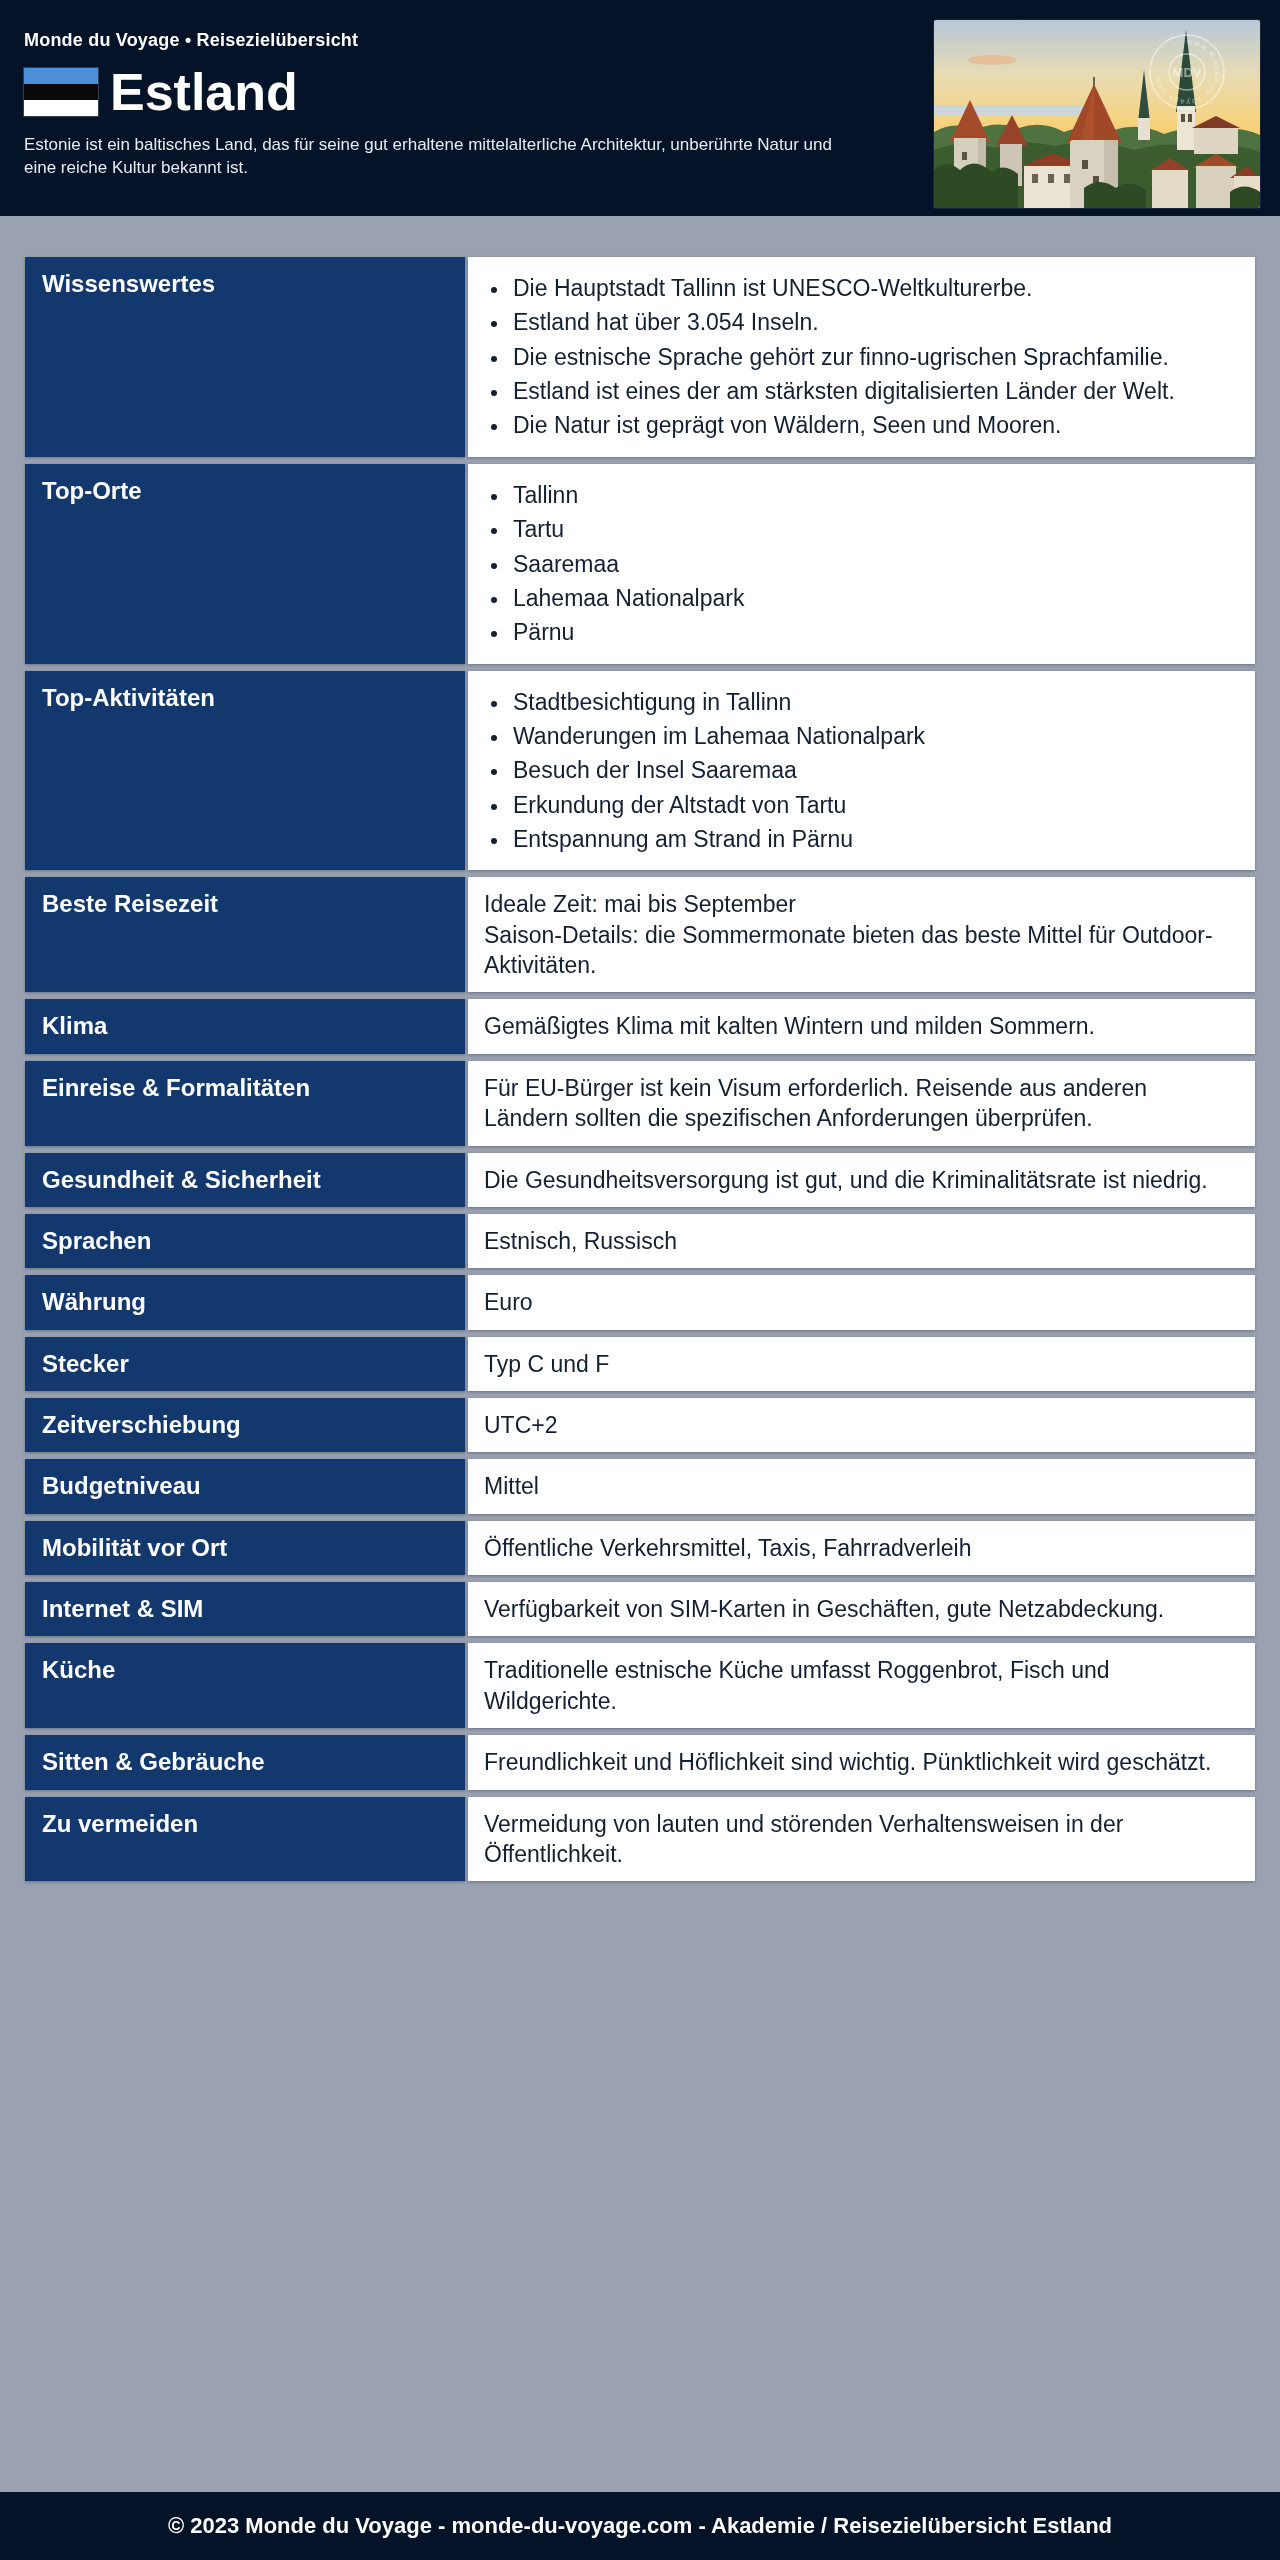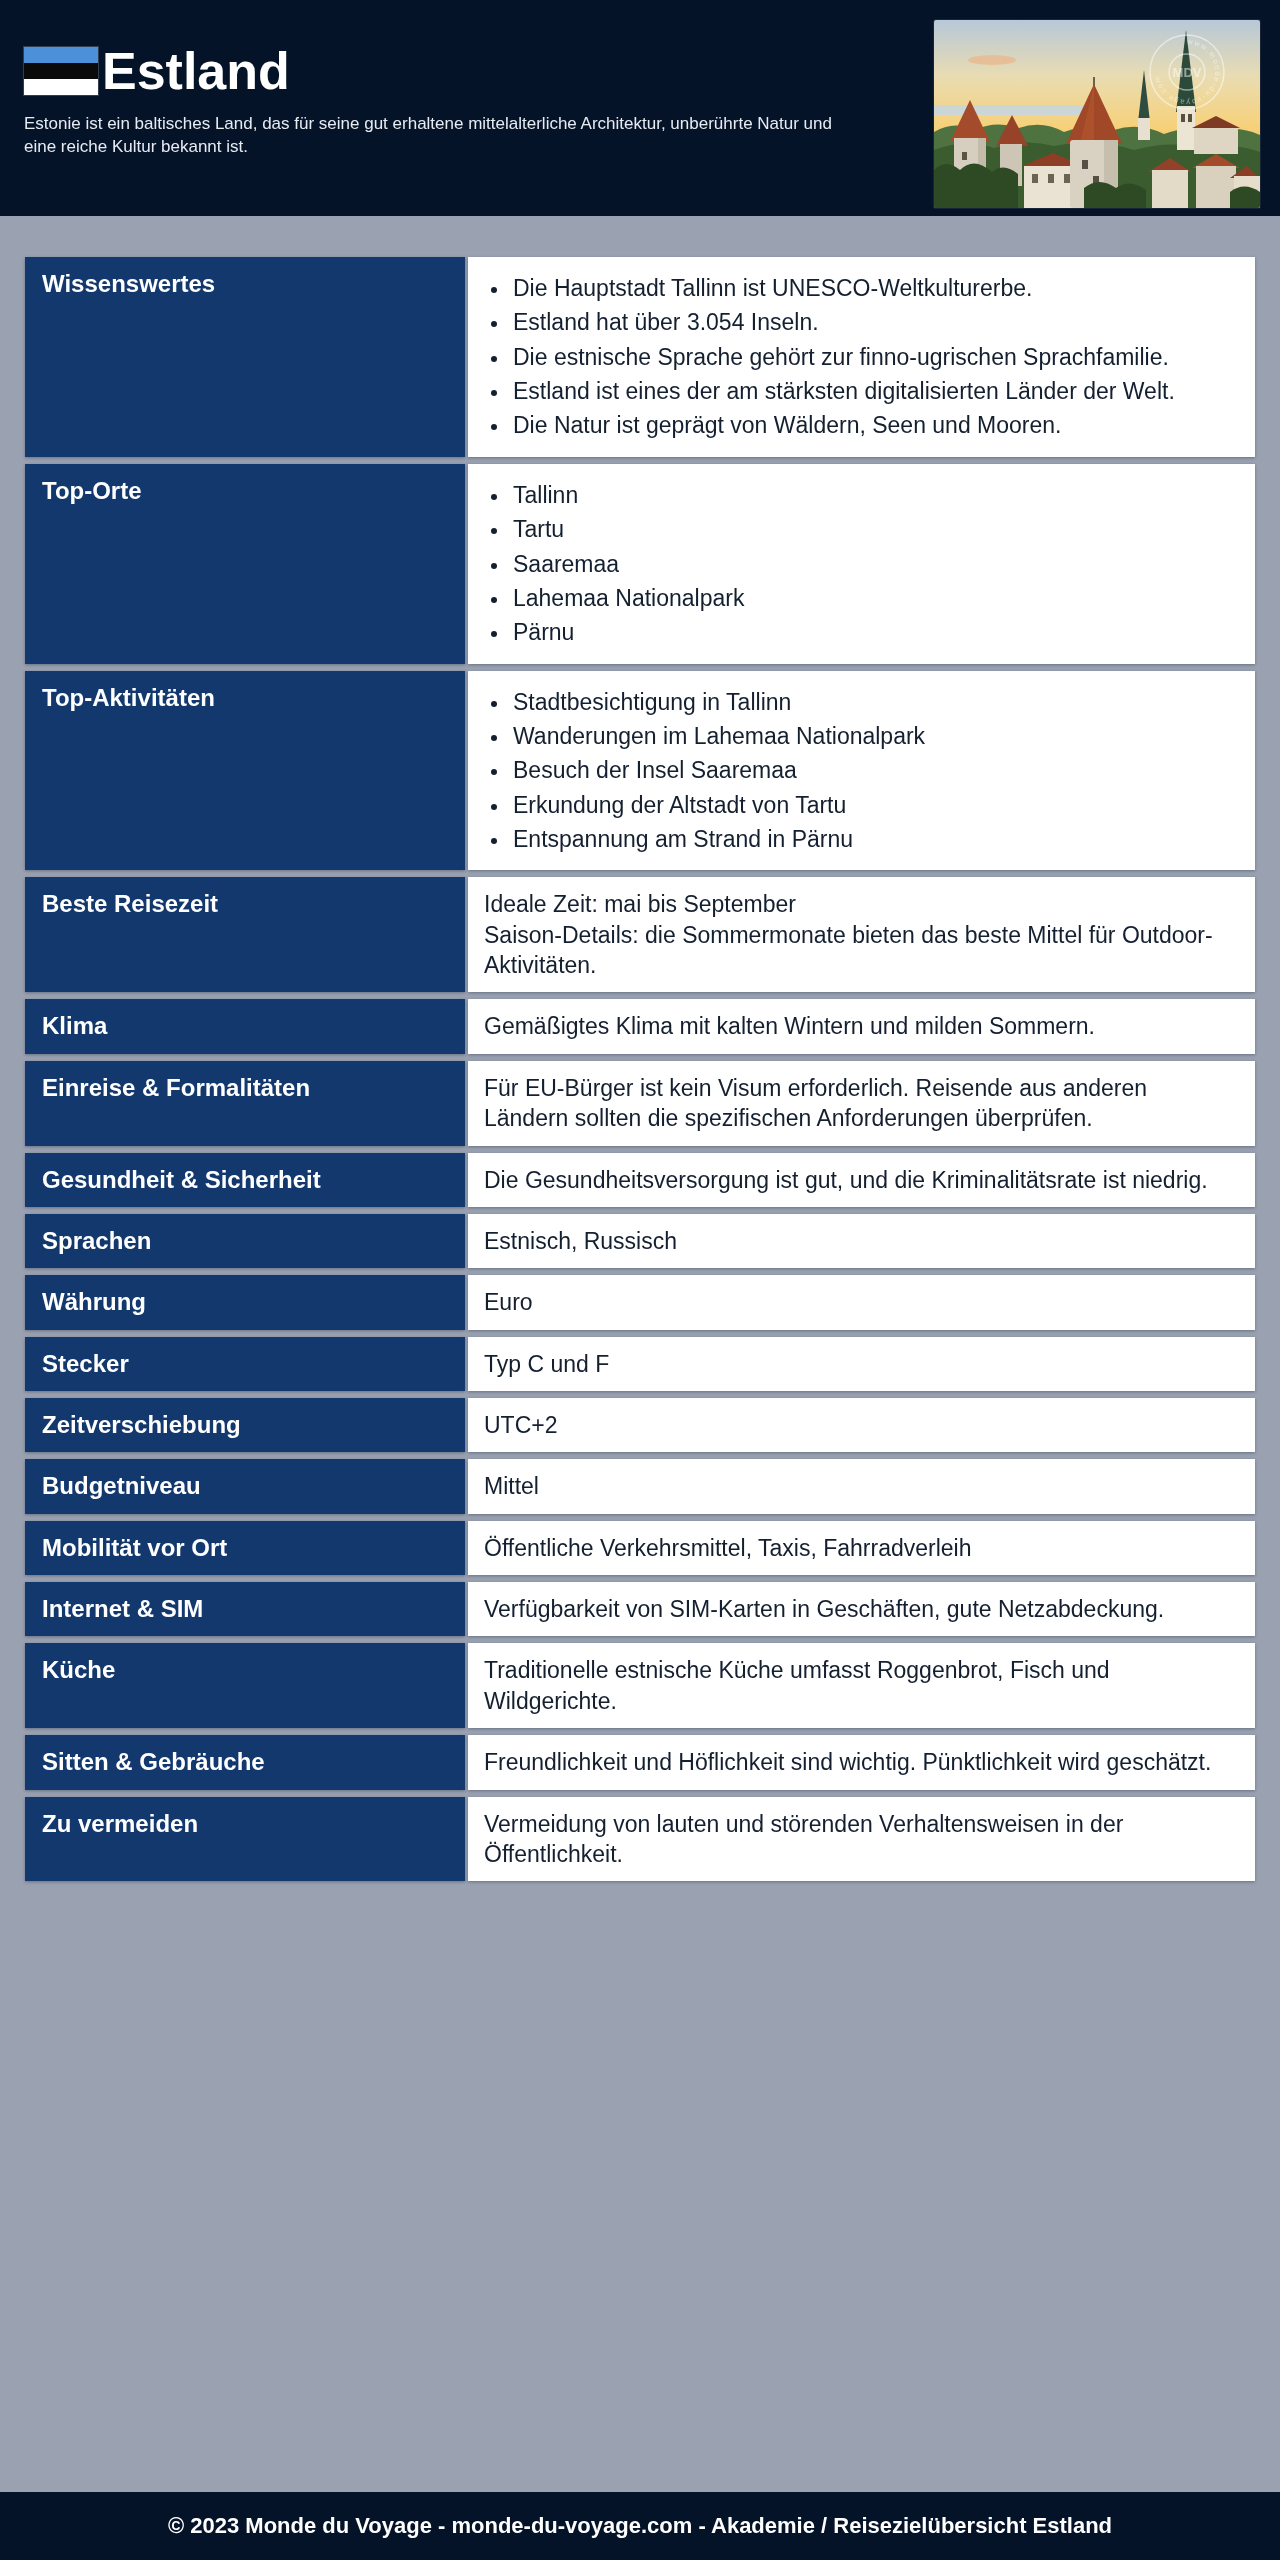--- a/index.html
+++ b/index.html
@@ -13,21 +13,21 @@
   
   header {
     position: relative;
     background: var(--dark-bg, #051329);
     color: #fff;
     min-height: 216px;
     padding: 30px 20px 24px 24px;
     flex: 0 0 auto;
   }
   .breadcrumb { font-weight: bold; font-size: 18px; letter-spacing: .2px; }
-  .title-row { display: flex; align-items: center; gap: 4px; margin-top: 15px; }
+  .title-row { display: flex; align-items: center; gap: 12px; margin-top: 15px; }
   .flag {
     width: 74px; height: 48px;
     display: flex; flex-direction: column;
     box-shadow: 0 0 0 1px rgba(255,255,255,.18);
     flex: 0 0 auto;
   }
   .flag div { flex: 1 1 0; }
   h1.page-title { margin: 0; font-size: 52px; line-height: 1; font-weight: bold; }
   .description {
     margin: 16px 0 0; font-size: 17px; line-height: 1.35;
@@ -74,20 +74,21 @@
     color: #fff;
     font-weight: bold; font-size: 22px;
     text-align: center;
     padding: 21px 10px;
   }
 </style>
 </head>
 <body>
 
 <header>
+  <div class="breadcrumb">Monde du Voyage • Reisezielübersicht</div>
   <div class="title-row">
     <div class="flag">
       <div style="background: rgb(75, 144, 216);"></div>
       <div style="background: rgb(10, 10, 10);"></div>
       <div style="background: rgb(255, 255, 255);"></div>
     </div>
     <h1 class="page-title">Estland</h1>
   </div>
   <p class="description">Estonie ist ein baltisches Land, das für seine gut erhaltene mittelalterliche Architektur, unberührte Natur und eine reiche Kultur bekannt ist.</p>
 

